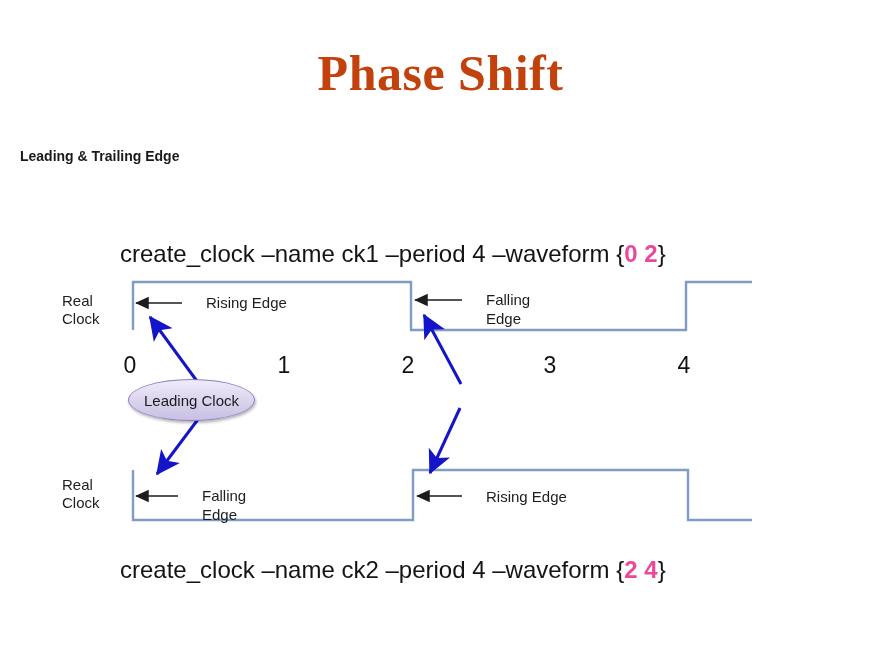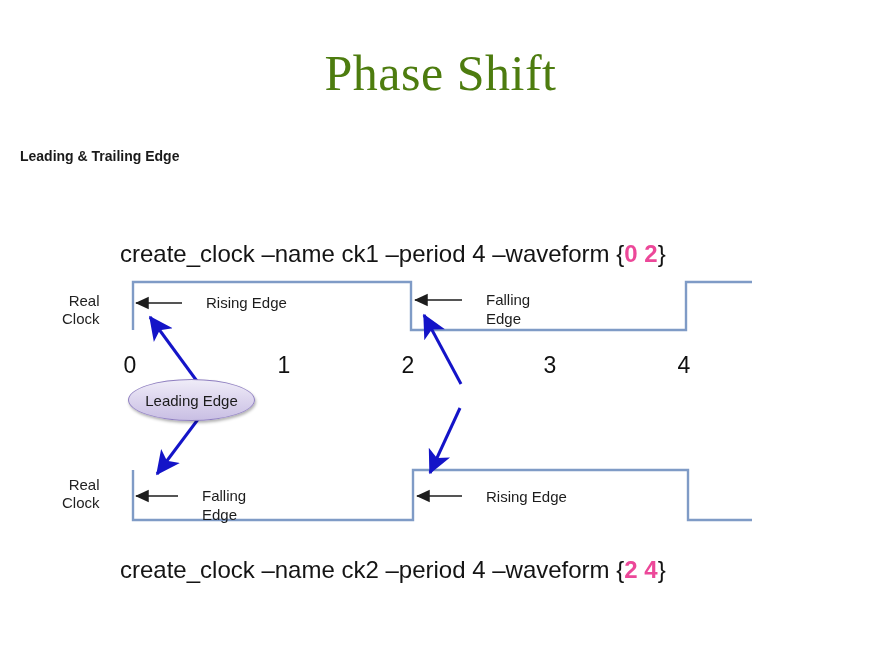--- a/index.html
+++ b/index.html
@@ -20,22 +20,22 @@
 
   
   #slide-title {
     position: absolute;
     left: 0;
     top: 44px;
     width: 881px;
     text-align: center;
     font-family: "Liberation Serif", serif;
     font-size: 50px;
-    font-weight: 400;
-    color: #4d7c0f;
+    font-weight: 700;
+    color: #c2410c;
     letter-spacing: 0.5px;
   }
 
   
   #subtitle {
     position: absolute;
     left: 20px;
     top: 148px;
     font-family: "Liberation Sans", sans-serif;
     font-size: 14px;
@@ -67,21 +67,21 @@
     pointer-events: none;
   }
 
   
   .rowlabel {
     position: absolute;
     font-family: "Liberation Sans", sans-serif;
     font-size: 15px;
     color: #222222;
     line-height: 18px;
-    text-align: right;
+    text-align: left;
   }
   #label-top { left: 62px; top: 292px; }
   #label-bot { left: 62px; top: 476px; }
 
   
   .tick {
     position: absolute;
     font-family: "Liberation Sans", sans-serif;
     font-size: 23px;
     color: #111111;
@@ -188,16 +188,16 @@
   <div class="tick" style="left:672px">4</div>
 
   <div id="annot-rising-top" class="annot">Rising Edge</div>
   <div id="annot-falling-top" class="annot">Falling
 Edge</div>
   <div id="annot-falling-bot" class="annot">Falling
 Edge</div>
   <div id="annot-rising-bot" class="annot">Rising Edge</div>
 
   <div id="callout-leading" class="callout">
-    <span>Leading Edge</span>
+    <span>Leading Clock</span>
   </div>
 
 </div>
 
 </body></html>

